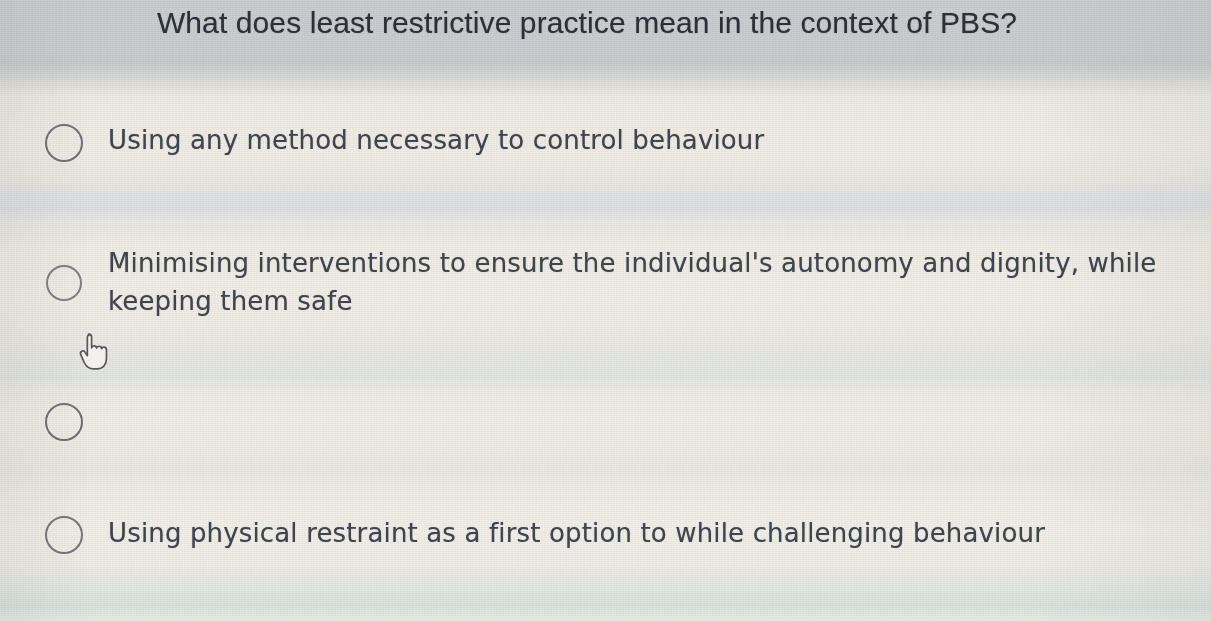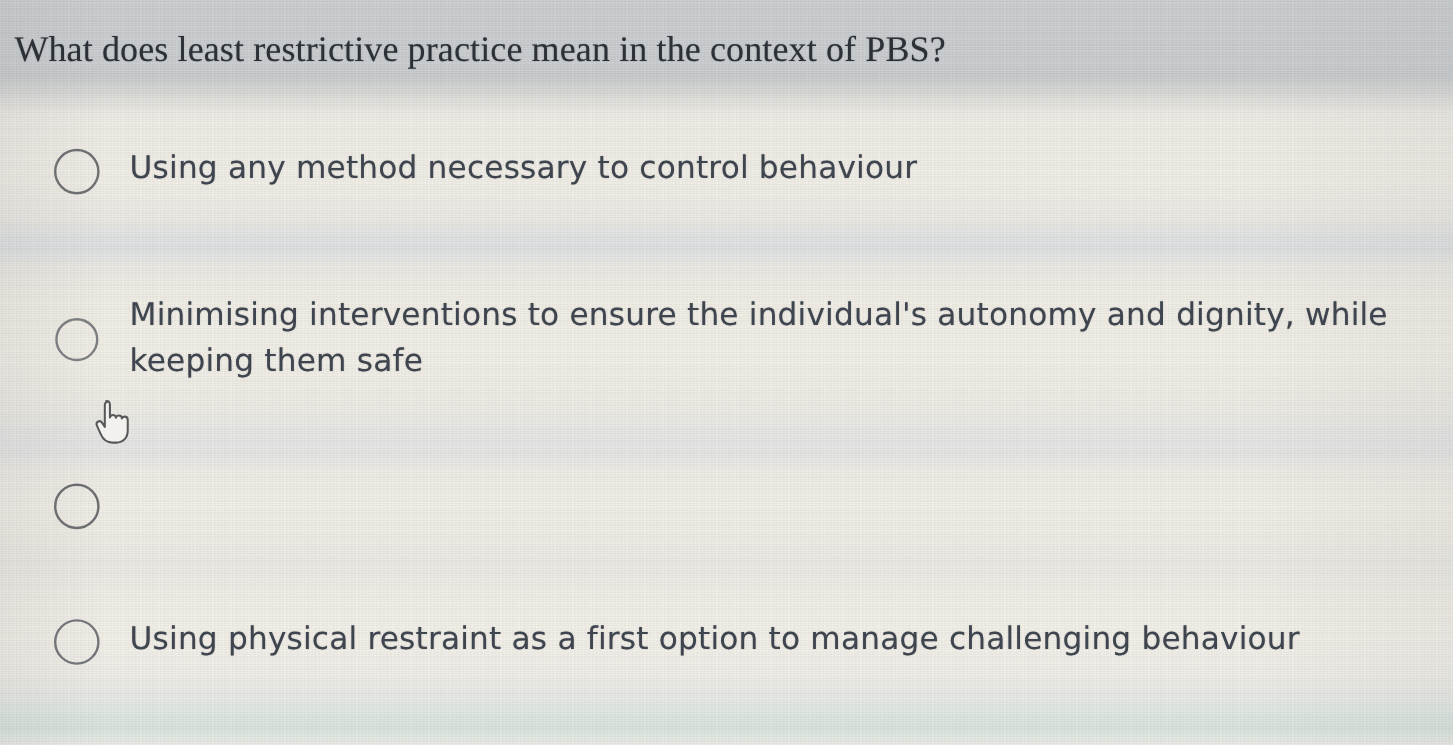--- a/index.html
+++ b/index.html
@@ -93,28 +93,29 @@
 
   .content {
     position: absolute;
     inset: 0;
   }
 
   
   .question {
     position: absolute;
     left: 12px;
-    top: 20px;
+    top: 1px;
     width: 1150px;
     font-size: 30px;
     line-height: 44px;
     letter-spacing: 0.1px;
     color: #2b3137;
-    font-family: Liberation Serif, serif;
+    font-family: Liberation Sans, sans-serif;
     text-shadow: 0 0 1.1px rgba(60,64,70,0.45);
+    text-align: center;
   }
 
   
   .option {
     position: absolute;
     display: flex;
     align-items: flex-start;
     left: 0;
     width: 1211px;
   }
@@ -202,21 +203,21 @@
       <span class="radio"></span>
       <span class="opt-text">Using any method necessary to control behaviour</span>
     </div>
 
     <div class="option" id="opt-3">
       <span class="radio"></span>
     </div>
 
     <div class="option" id="opt-4">
       <span class="radio"></span>
-      <span class="opt-text">Using physical restraint as a first option to manage challenging behaviour</span>
+      <span class="opt-text">Using physical restraint as a first option to while challenging behaviour</span>
     </div>
 
     <svg id="hand-cursor" viewBox="0 0 34 40">
       <path d="M11.5 2.2
                c1.9 0 3.1 1.3 3.1 3.1 v10.6
                c0.35 -1.3 1.25 -2.1 2.5 -2.1 c1.35 0 2.4 0.95 2.5 2.3
                c0.35 -1.15 1.25 -1.85 2.45 -1.85 c1.4 0 2.5 1.0 2.55 2.45
                c0.4 -0.95 1.2 -1.5 2.25 -1.5 c1.5 0 2.6 1.15 2.6 2.85
                v8.4 c0 6.2 -3.6 10.4 -9.5 10.4
                h-3.3 c-4.6 0 -7.6 -2.3 -9.5 -6.6

